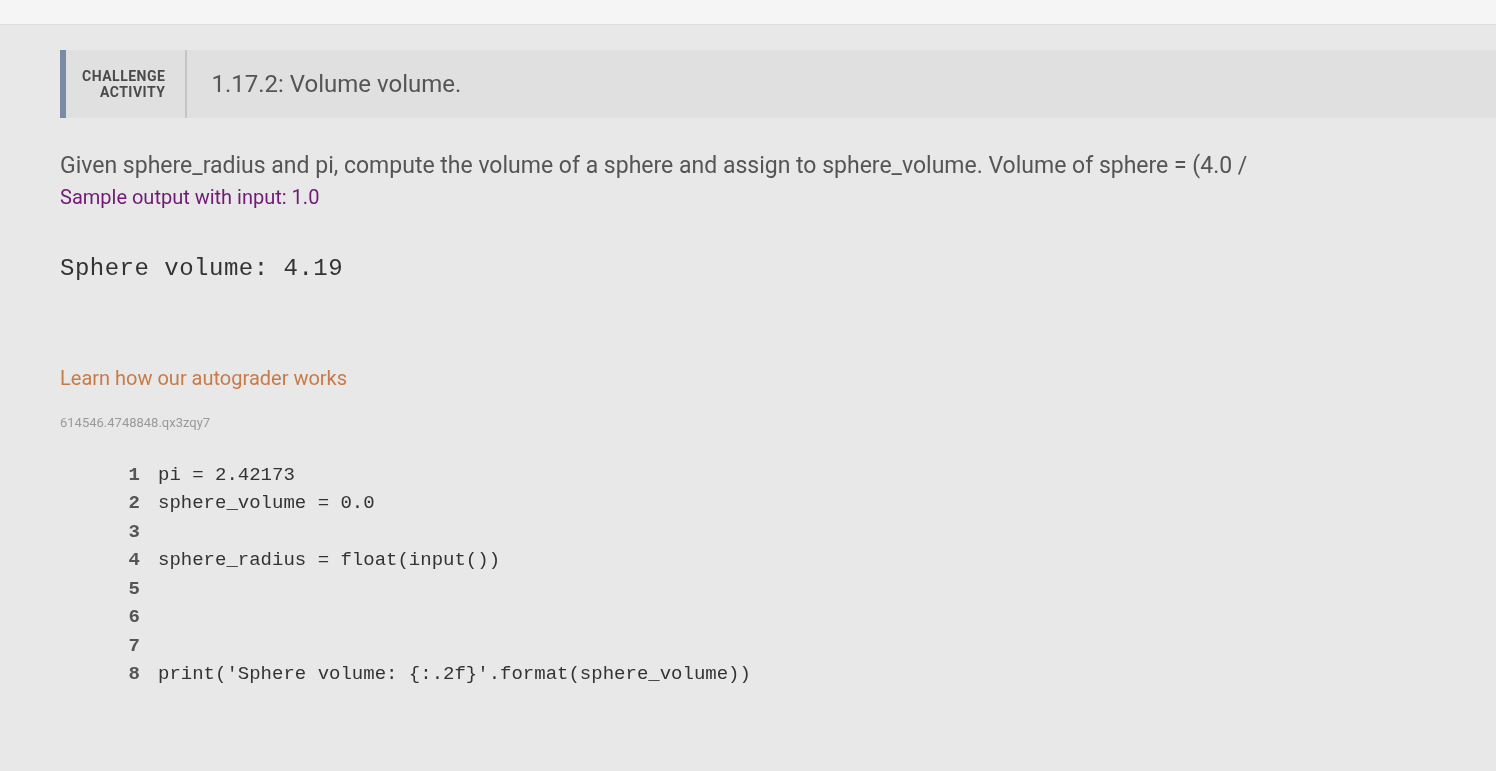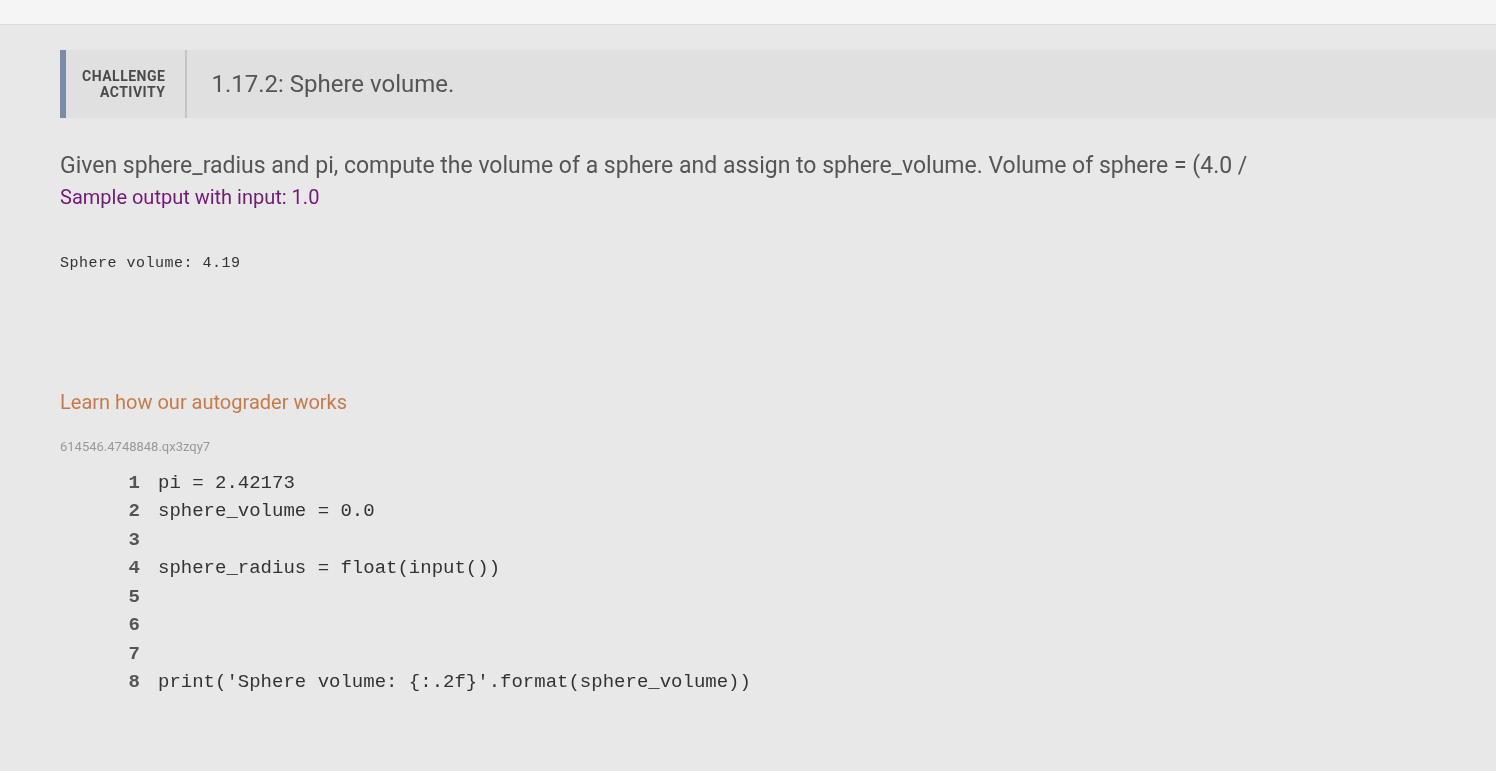--- a/index.html
+++ b/index.html
@@ -64,37 +64,37 @@
       color: #555;
       line-height: 1.6;
     }
     .sample-label {
       font-size: 20px;
       color: #701a75;
       margin-bottom: 46px;
     }
     .sample-output {
       font-family: 'Courier New', Courier, monospace;
-      font-size: 15px;
+      font-size: 24px;
       color: #333;
-      margin-bottom: 70px;
+      margin-bottom: 36px;
       letter-spacing: 0.5px;
     }
     .autograder-link {
       color: #c77b4a;
       font-size: 20px;
       cursor: pointer;
       display: inline-block;
       margin-bottom: 25px;
       margin-top: 48px;
     }
     .watermark {
       font-size: 13px;
       color: #999;
-      margin-bottom: 15px;
+      margin-bottom: 31px;
     }
     .code-block {
       font-family: 'Courier New', Courier, monospace;
       font-size: 19px;
       line-height: 1.5;
       margin-left: 50px;
     }
     .code-line {
       display: flex;
       white-space: pre;
@@ -116,21 +116,21 @@
 
 <div class="top-bar"></div>
 
 <div class="content-wrapper">
 
   <div class="challenge-header">
     <div class="challenge-label">
       <span class="challenge-label-line1">CHALLENGE</span>
       <span class="challenge-label-line2">ACTIVITY</span>
     </div>
-    <div class="challenge-title">1.17.2: Sphere volume.</div>
+    <div class="challenge-title">1.17.2: Volume volume.</div>
   </div>
 
   <div class="description">Given sphere_radius and pi, compute the volume of a sphere and assign to sphere_volume. Volume of sphere = (4.0 /</div>
 
   <div class="sample-label">Sample output with input: 1.0</div>
 
   <div class="sample-output">Sphere volume: 4.19</div>
 
   <a class="autograder-link">Learn how our autograder works</a>
 

